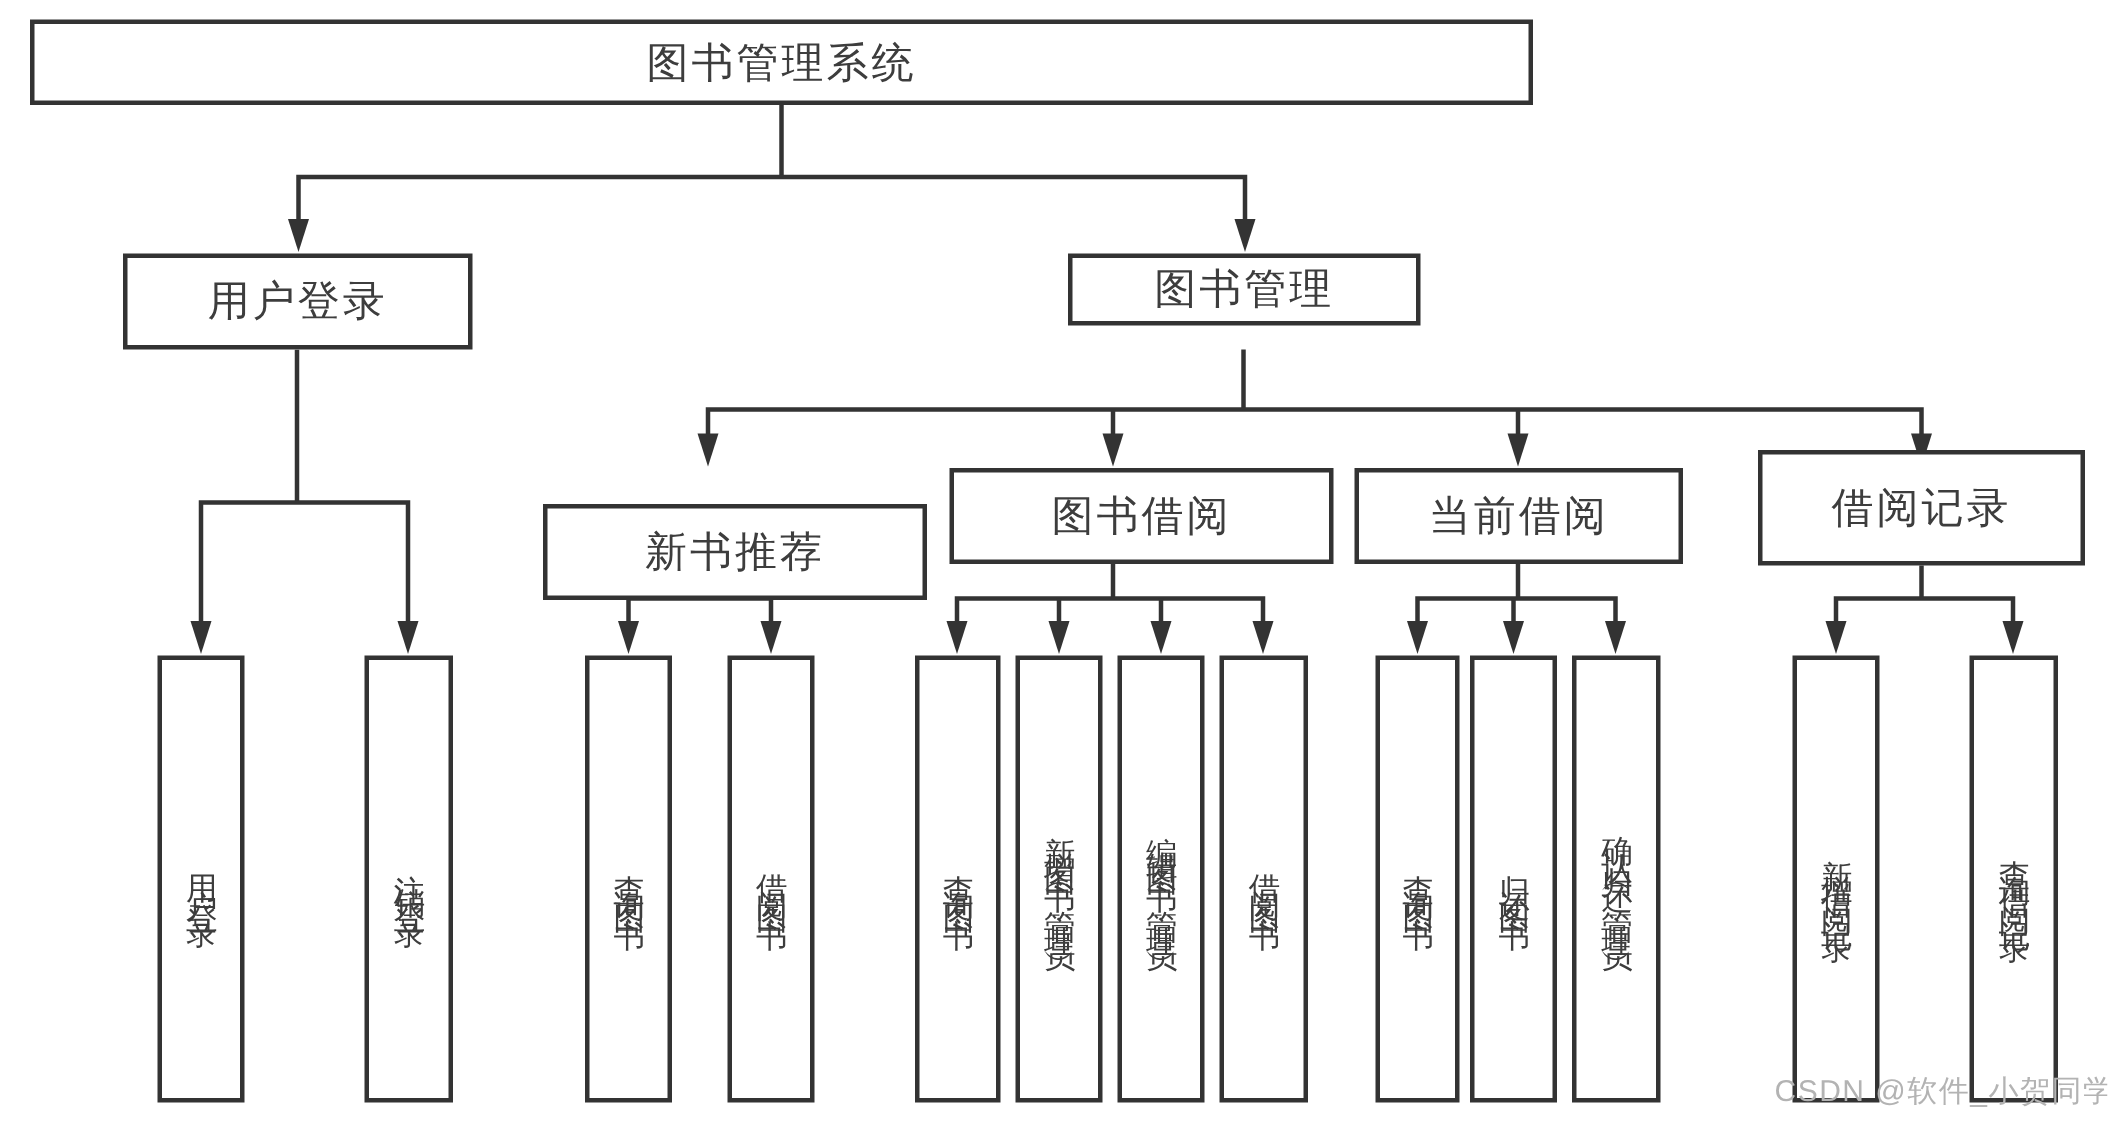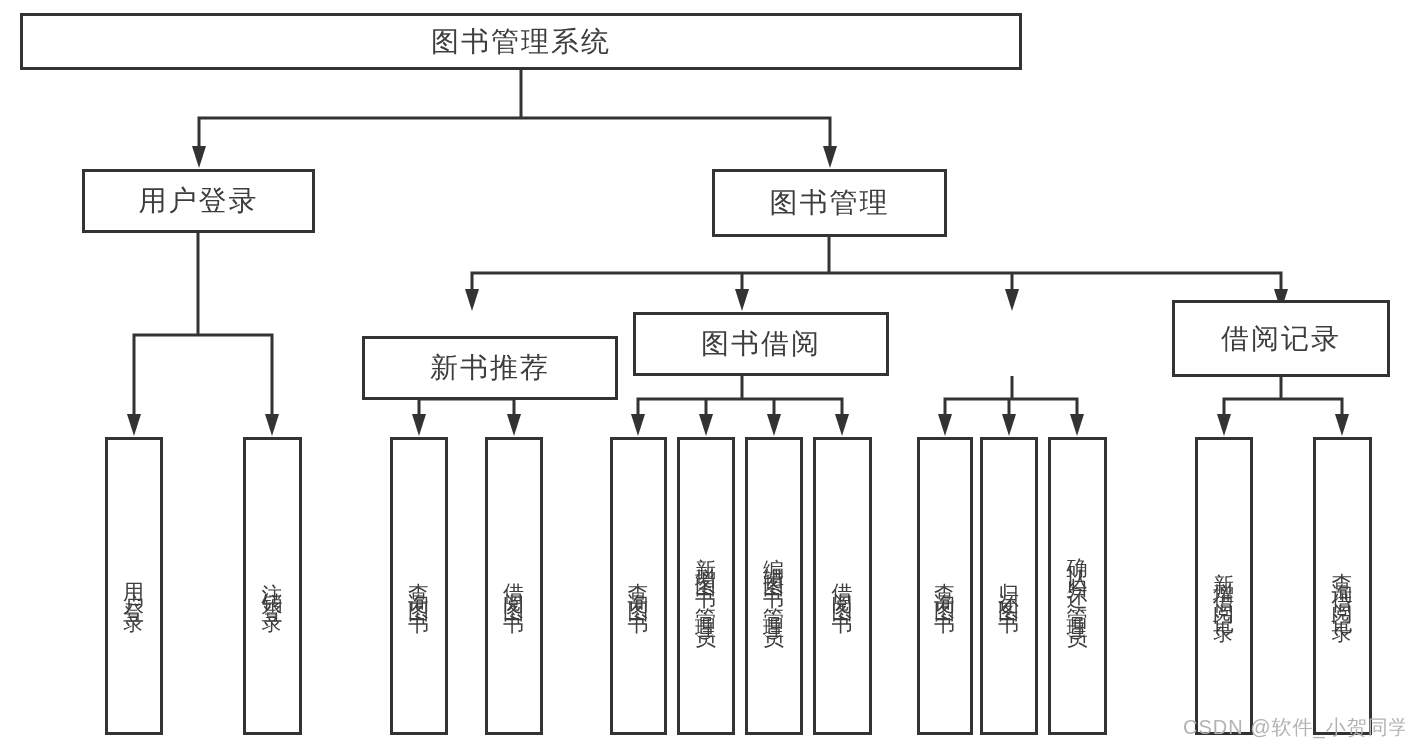--- a/index.html
+++ b/index.html
@@ -41,21 +41,21 @@
     font-size: 21px;
     letter-spacing: 10px;
     line-height: 1;
     top: 437px;
     height: 298px;
   }
 
   
   .b-root        { left: 20px;   top: 13px;  width: 1002px; height: 57px; }
   .b-login       { left: 82px;   top: 169px; width: 233px;  height: 64px; }
-  .b-bookmgmt    { left: 712px;  top: 169px; width: 235px;  height: 68px; }
+  .b-bookmgmt    { left: 712px;  top: 169px; width: 235px;  height: 48px; }
   .b-newbook     { left: 362px;  top: 312px; width: 256px;  height: 64px; margin-top: 24px; }
   .b-borrow      { left: 633px;  top: 312px; width: 256px;  height: 64px; }
   .b-current     { left: 903px;  top: 312px; width: 219px;  height: 64px; }
   .b-records     { left: 1172px; top: 300px; width: 218px;  height: 77px; }
 
   
   .l-userlogin   { left: 105px;  width: 58px; }
   .l-logout      { left: 243px;  width: 59px; }
   .l-nb-query    { left: 390px;  width: 58px; }
   .l-nb-borrow   { left: 485px;  width: 58px; }
@@ -139,20 +139,21 @@
     </g>
   </svg>
 
   <div class="box hbox b-root">图书管理系统</div>
 
   <div class="box hbox b-login">用户登录</div>
   <div class="box hbox b-bookmgmt">图书管理</div>
 
   <div class="box hbox b-newbook">新书推荐</div>
   <div class="box hbox b-borrow">图书借阅</div>
+  <div class="box hbox b-current">当前借阅</div>
   <div class="box hbox b-records">借阅记录</div>
 
   <div class="box vbox l-userlogin">用户登录</div>
   <div class="box vbox l-logout">注销登录</div>
   <div class="box vbox l-nb-query">查询图书</div>
   <div class="box vbox l-nb-borrow">借阅图书</div>
   <div class="box vbox l-bw-query">查询图书</div>
   <div class="box vbox l-bw-add">新增图书（管理员）</div>
   <div class="box vbox l-bw-edit">编辑图书（管理员）</div>
   <div class="box vbox l-bw-borrow">借阅图书</div>

